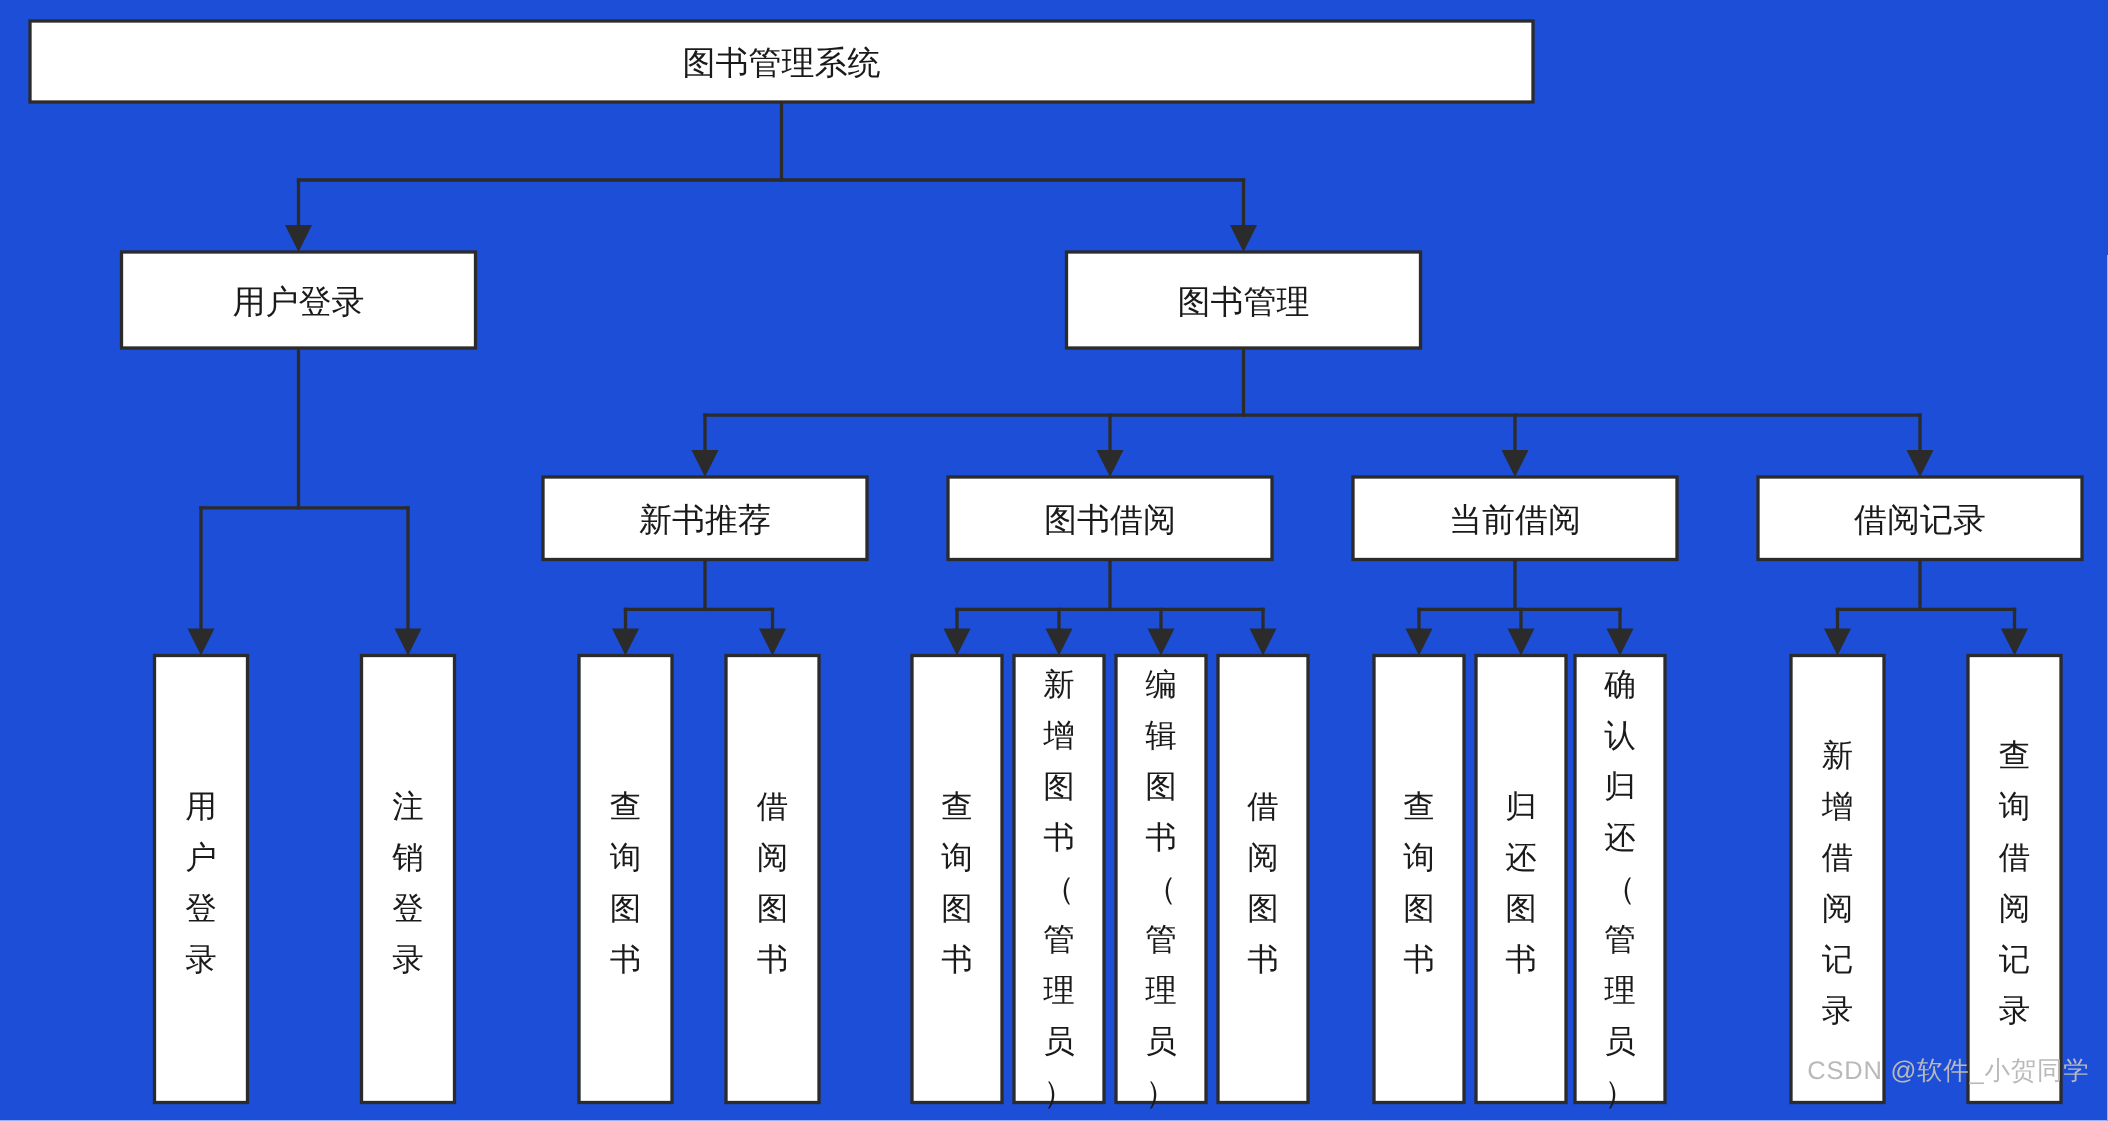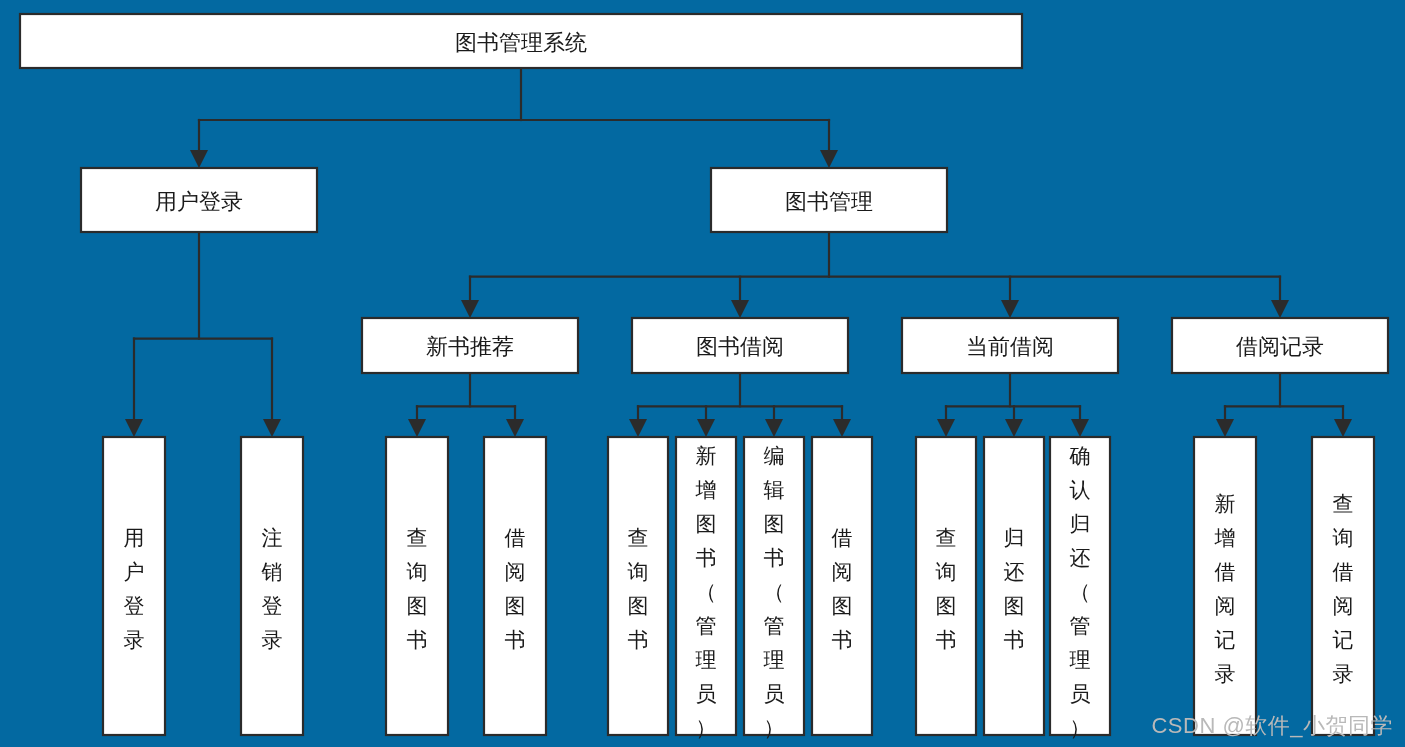--- a/index.html
+++ b/index.html
@@ -8,21 +8,21 @@
     padding: 0;
     background: #ffffff;
   }
   body {
     font-family: "Liberation Sans", "DejaVu Sans", sans-serif;
   }
   #canvas {
     position: relative;
     width: 1405px;
     height: 747px;
-    background: #0369a1;
+    background: #1d4ed8;
     overflow: hidden;
   }
   svg.diagram {
     position: absolute;
     left: 0;
     top: 0;
     width: 1405px;
     height: 747px;
     display: block;
   }
@@ -50,23 +50,23 @@
   }
   .node-label-vert {
     fill: #1a1a1a;
     font-family: "Liberation Sans", "DejaVu Sans", sans-serif;
     font-size: 21px;
     text-anchor: middle;
   }
   .watermark {
     position: absolute;
     right: 12px;
-    bottom: 6px;
+    bottom: 22px;
     color: #b9b9b9;
-    font-size: 22px;
+    font-size: 17px;
     font-family: "Liberation Sans", "DejaVu Sans", sans-serif;
     letter-spacing: 0.5px;
     white-space: nowrap;
     user-select: none;
   }
 </style>
 </head>
 <body>
 
 <div id="canvas">

